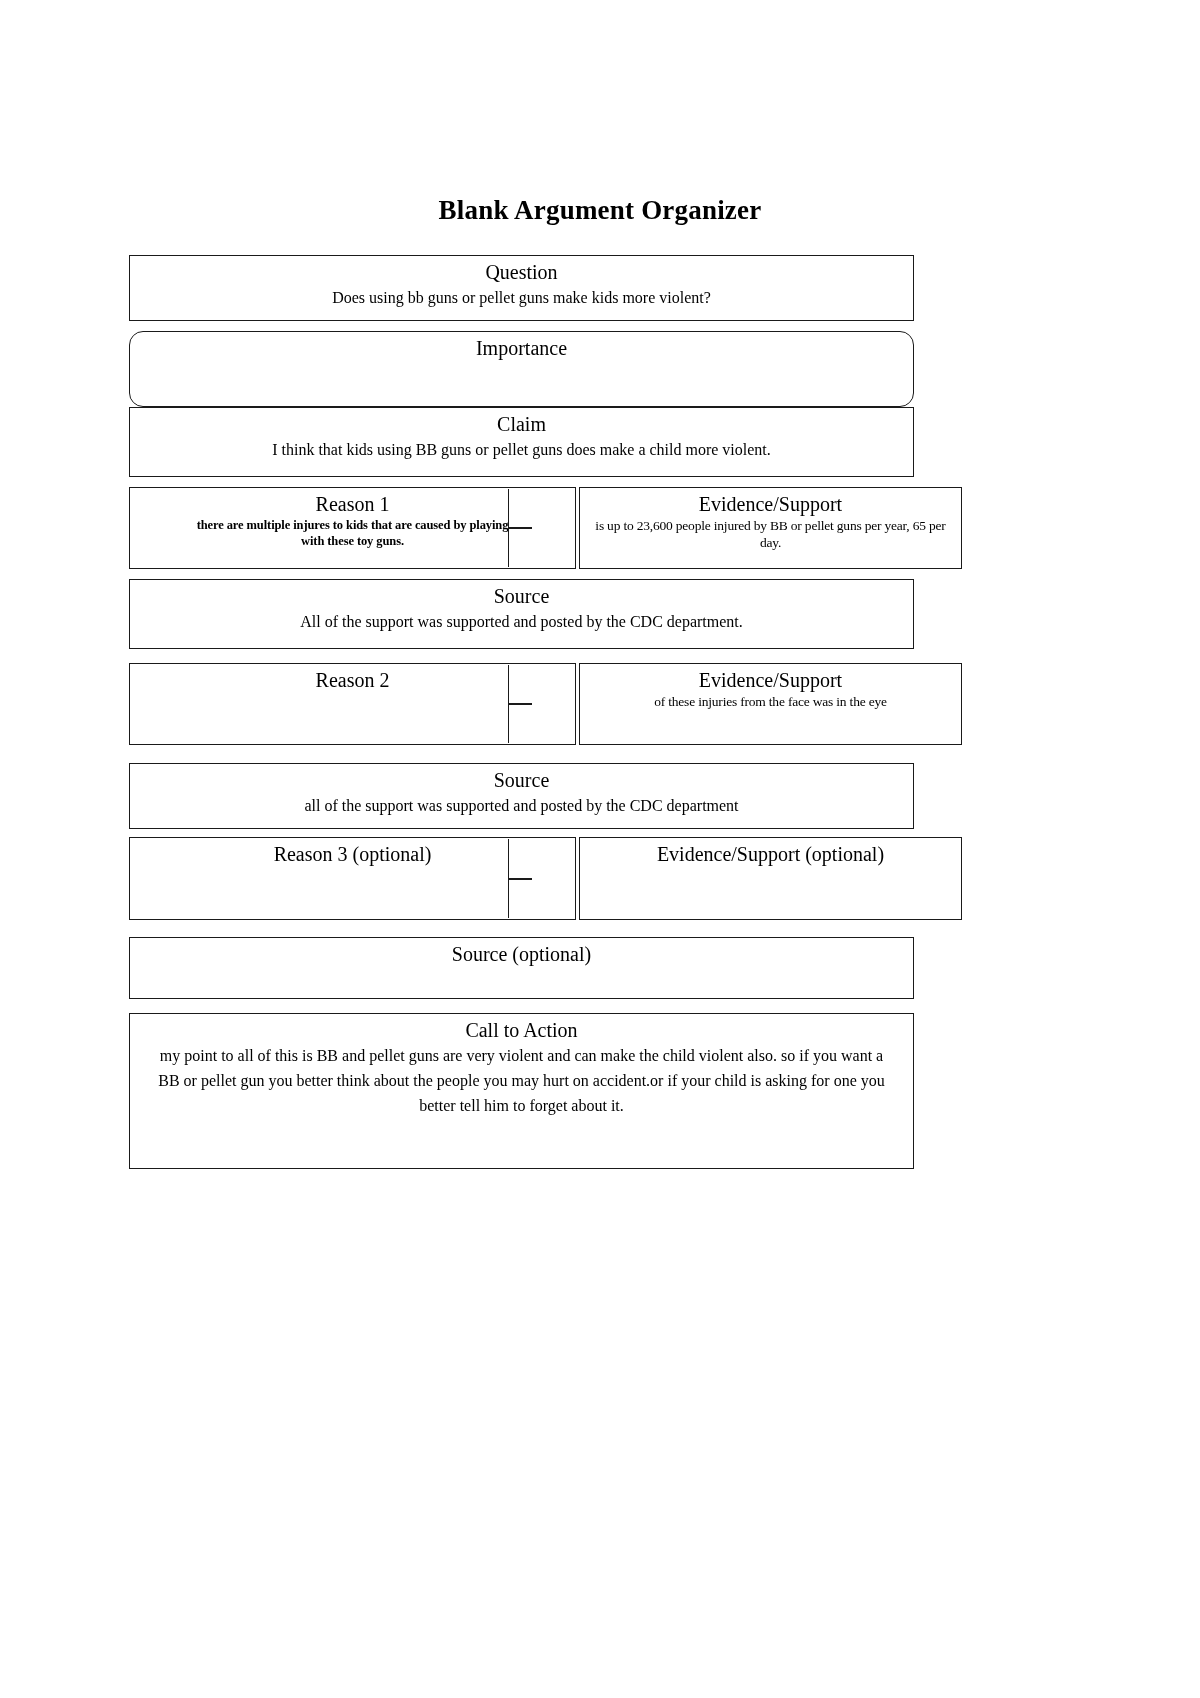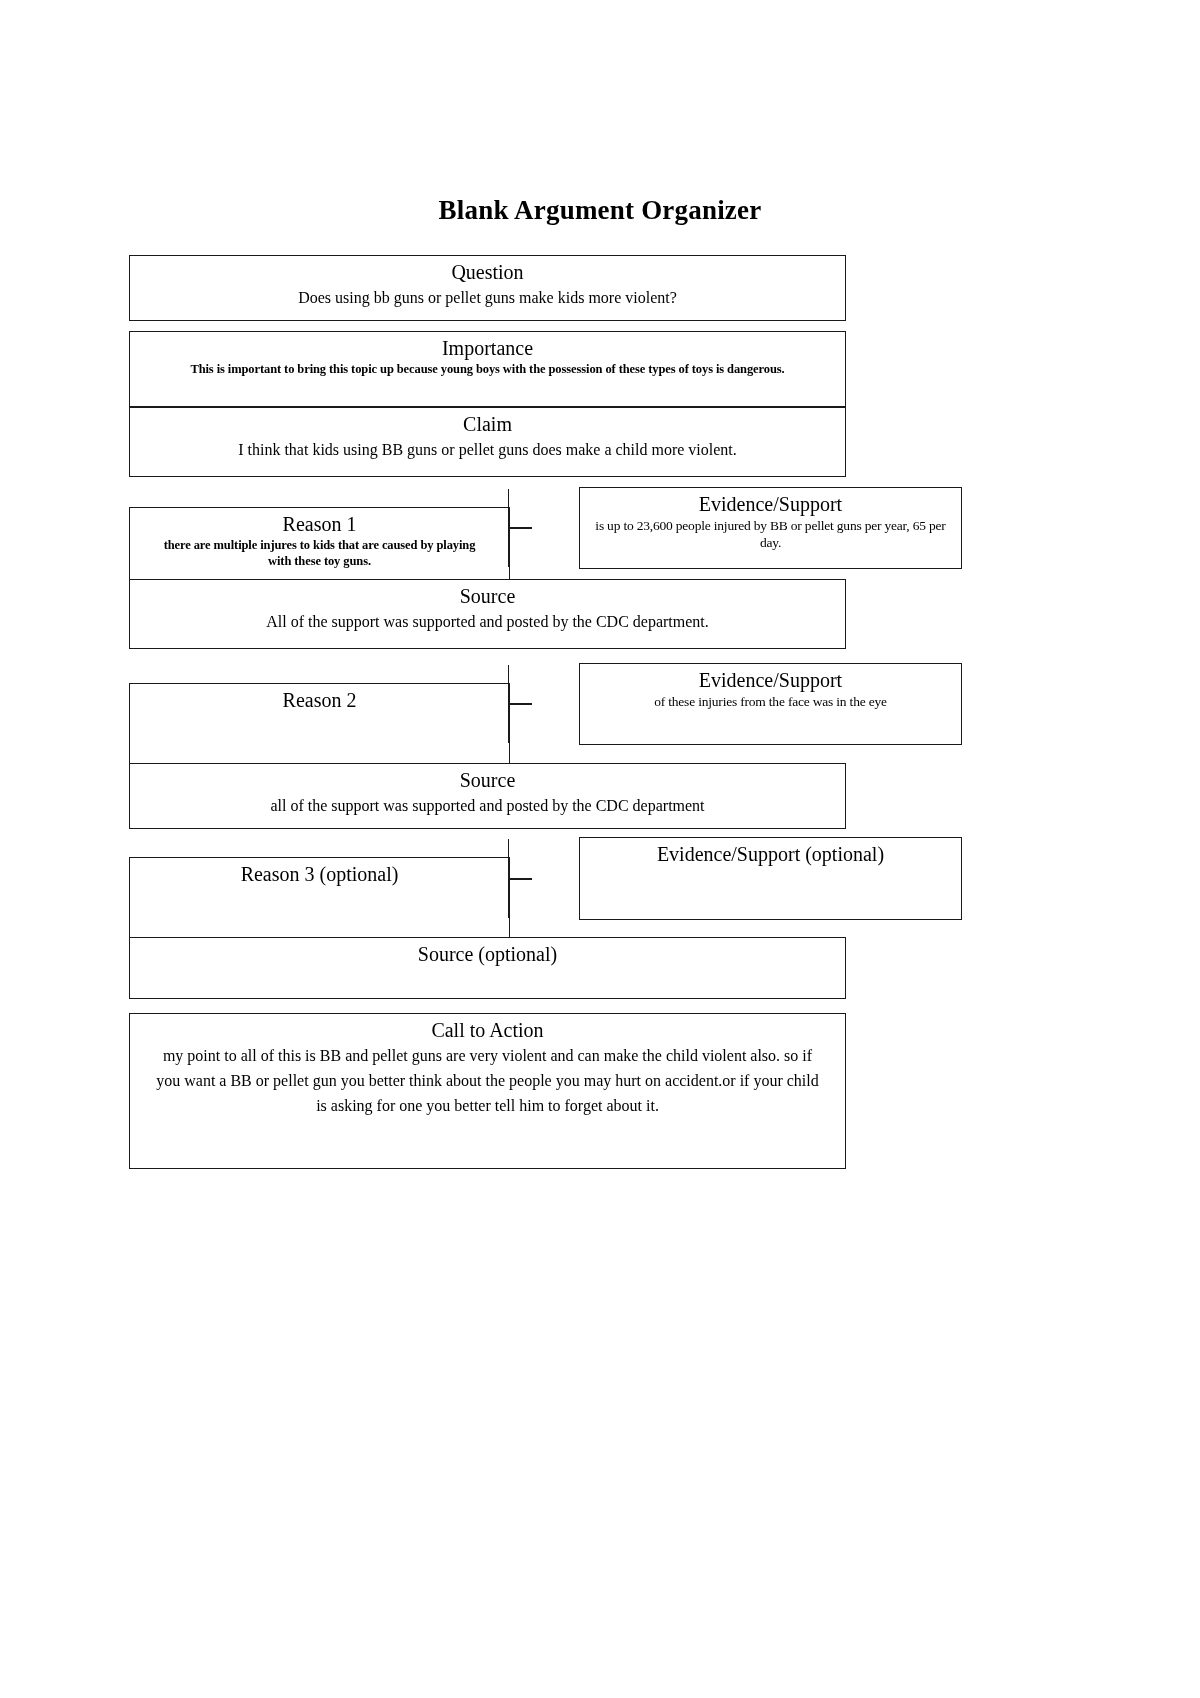--- a/index.html
+++ b/index.html
@@ -70,28 +70,27 @@
   
   .clip-line {
     white-space: nowrap;
     overflow: hidden;
     text-overflow: clip;
   }
 
   
   .full {
     left: 129px;
-    width: 717px;
+    width: 785px;
   }
 
   
   .left-col {
     left: 129px;
-    width: 381px;
-    margin-top: 20px;
+    width: 447px;
   }
   .right-col {
     left: 531px;
     width: 383px;
     margin-left: 48px;
   }
 
   
   .connector {
     position: absolute;
@@ -106,21 +105,21 @@
   .brk-top {
     border-left: 1.6px solid #1a1a1a;
     border-bottom: 1.6px solid #1a1a1a;
   }
   .brk-bot {
     border-left: 1.6px solid #1a1a1a;
     border-top: 1.6px solid #1a1a1a;
   }
 
   .question-box  { top: 243px;  height: 66px; }
-  .importance-box{ top: 319px;  height: 76px; }
+  .importance-box{ top: 319px;  height: 76px; border-radius: 14px; }
   .claim-box     { top: 395px;  height: 70px; }
 
   .reason1-box   { top: 475px;  height: 82px; }
   .evidence1-box { top: 475px;  height: 82px; }
   .conn1         { left: 508px; top: 477px; height: 78px; }
 
   .source1-box   { top: 567px;  height: 70px; }
 
   .reason2-box   { top: 651px;  height: 82px; }
   .evidence2-box { top: 651px;  height: 82px; }
@@ -144,21 +143,20 @@
 
   <div class="doc-title">Blank Argument Organizer</div>
 
   <div class="box full question-box">
     <div class="hdr">Question</div>
     <div class="body">Does using bb guns or pellet guns make kids more violent?</div>
   </div>
 
   <div class="box full importance-box">
     <div class="hdr">Importance</div>
-    <div class="body small">This is important to bring this topic up because young boys with the possession of these types of toys is dangerous.</div>
   </div>
 
   <div class="box full claim-box">
     <div class="hdr">Claim</div>
     <div class="body">I think that kids using BB guns or pellet guns does make a child more violent.</div>
   </div>
 
   <div class="box left-col reason1-box">
     <div class="hdr">Reason 1</div>
     <div class="body small clip-line">there are multiple injures to kids that are caused by playing</div>

